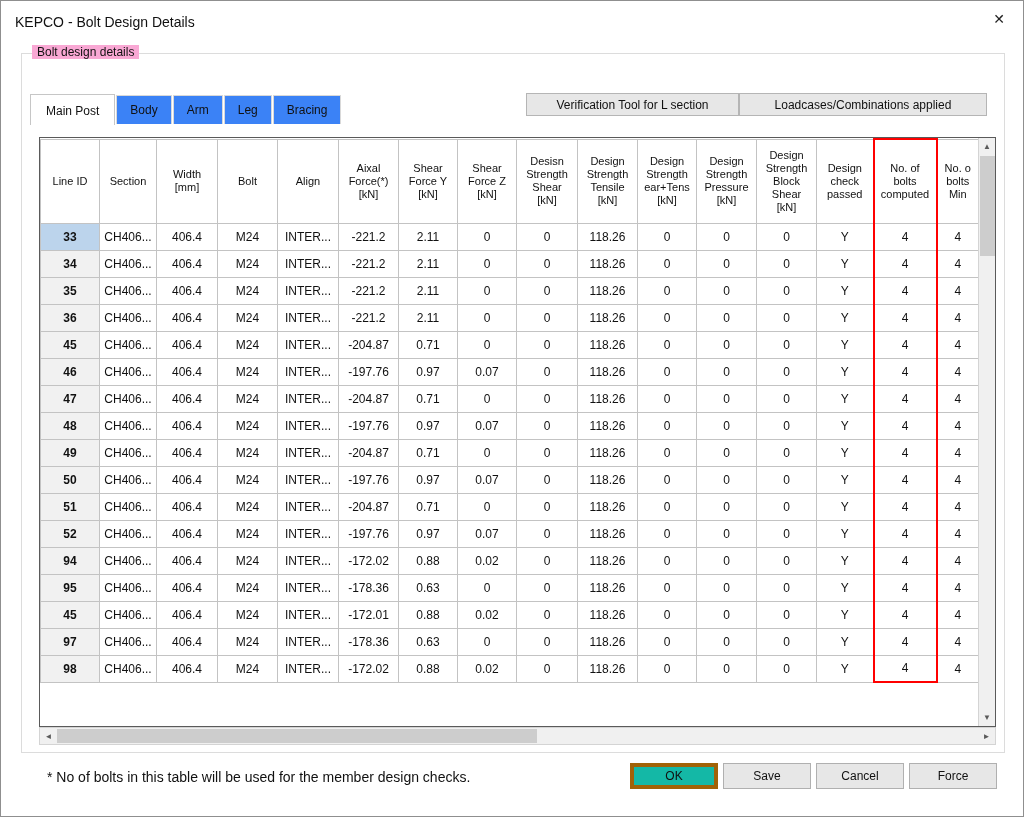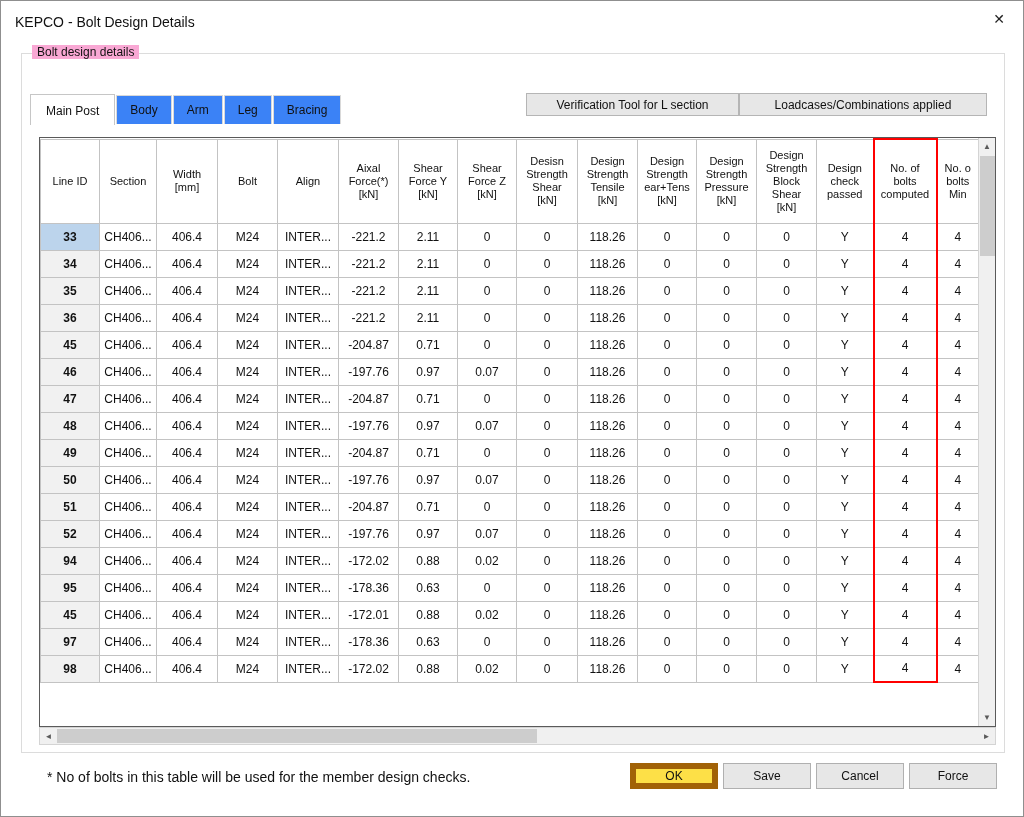--- a/index.html
+++ b/index.html
@@ -47,21 +47,21 @@
   .hscroll { position:absolute; left:38px; top:726px; width:957px; height:18px; background:#f0f0f0; border:1px solid #d4d4d4; }
   .hscroll .arrow { position:absolute; top:0; width:17px; height:16px; display:flex; align-items:center; justify-content:center; font-size:8px; color:#5a5a5a; }
   .hscroll .arrow.left { left:0; }
   .hscroll .arrow.right { right:0; }
   .hscroll .thumb { position:absolute; left:17px; top:1px; height:14px; width:480px; background:#cdcdcd; }
 
   
   .footer-note { position:absolute; left:46px; top:768px; font-size:14px; color:#111; }
   .footer-buttons { position:absolute; right:26px; top:762px; display:flex; gap:5px; }
   .footer-buttons .btn { width:88px; height:26px; background:#e7e7e7; border:1px solid #b0b0b0; font-size:12px; font-family:"Liberation Sans",sans-serif; color:#111; }
-  .footer-buttons .btn.default { border:6px solid #a16207; background:#fde047; }
+  .footer-buttons .btn.default { border:4px solid #a16207; background:#14b8a6; }
 </style>
 </head>
 <body>
 
 <div class="window">
 
   <div class="titlebar">
     <span class="title">KEPCO - Bolt Design Details</span>
     <span class="close-x">✕</span>
   </div>

